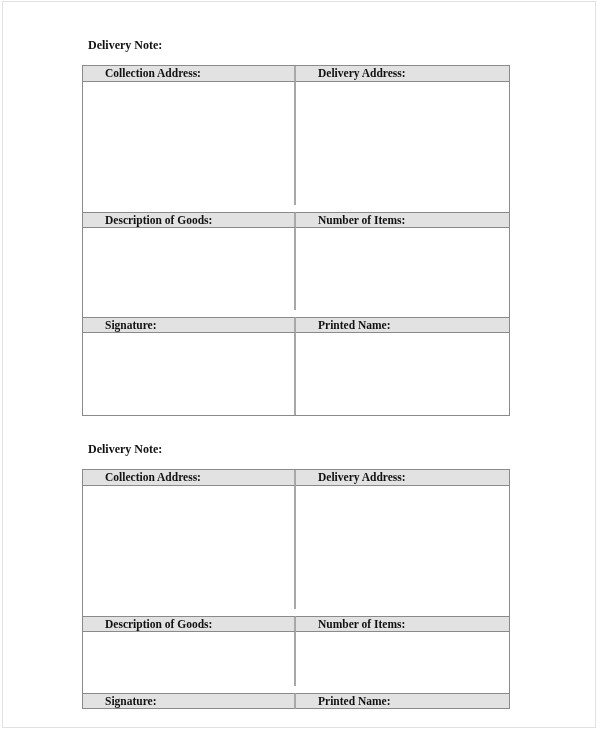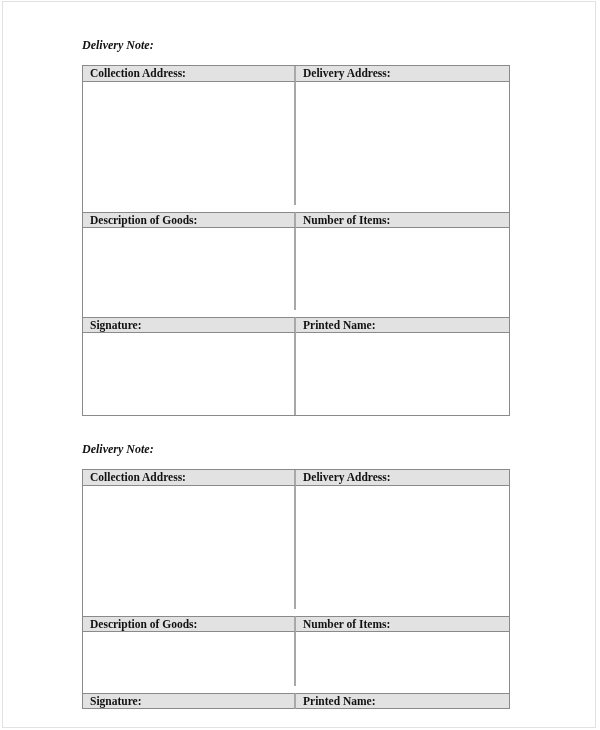--- a/index.html
+++ b/index.html
@@ -1,27 +1,27 @@
 <!DOCTYPE html>
 <html><head>
 <meta charset="utf-8">
 <style>
   html, body { margin: 0; padding: 0; background: #ffffff; }
   body { width: 600px; height: 730px; position: relative; overflow: hidden;
          font-family: "Liberation Serif", "DejaVu Serif", serif; color: #111; }
   .page { position: absolute; left: 2px; top: 1px; width: 594px; height: 727px;
           border: 1px solid #e2e2e2; box-sizing: border-box; background: #fff; }
-  .note-title { position: absolute; left: 82px; font-size: 12px; font-weight: bold; font-style: italic; }
+  .note-title { position: absolute; left: 88px; font-size: 12px; font-weight: bold; }
   .form { position: absolute; left: 82px; width: 428px; box-sizing: border-box;
           border: 1px solid #8a8a8a; border-bottom: none; }
   .row { display: flex; }
   .cell { box-sizing: border-box; width: 214px; position: relative; }
   .cell.left { border-right: 2px solid #a8a8a8; }
   .hdr .cell { height: 16px; background: #e2e2e2; border-bottom: 1px solid #8a8a8a;
-               font-size: 11.5px; font-weight: bold; line-height: 15px; padding-left: 7px; }
+               font-size: 11.5px; font-weight: bold; line-height: 15px; padding-left: 22px; }
   .hdr + .body { }
   .row.hdr:not(:first-child) .cell { border-top: 1px solid #8a8a8a; margin-top: 7px; }
   .body .cell { background: #fff; }
   .bottom-line { border-bottom: 1px solid #8a8a8a; }
 </style>
 </head>
 <body>
 
 <div class="page"></div>
 

